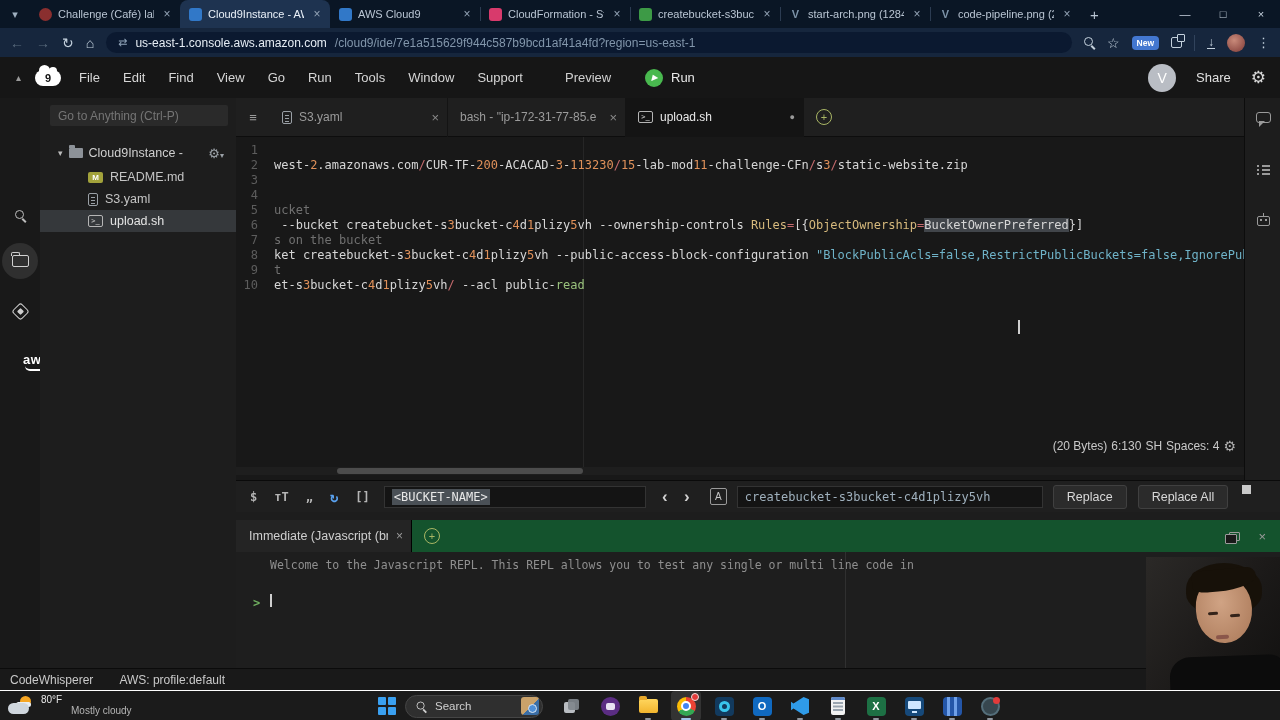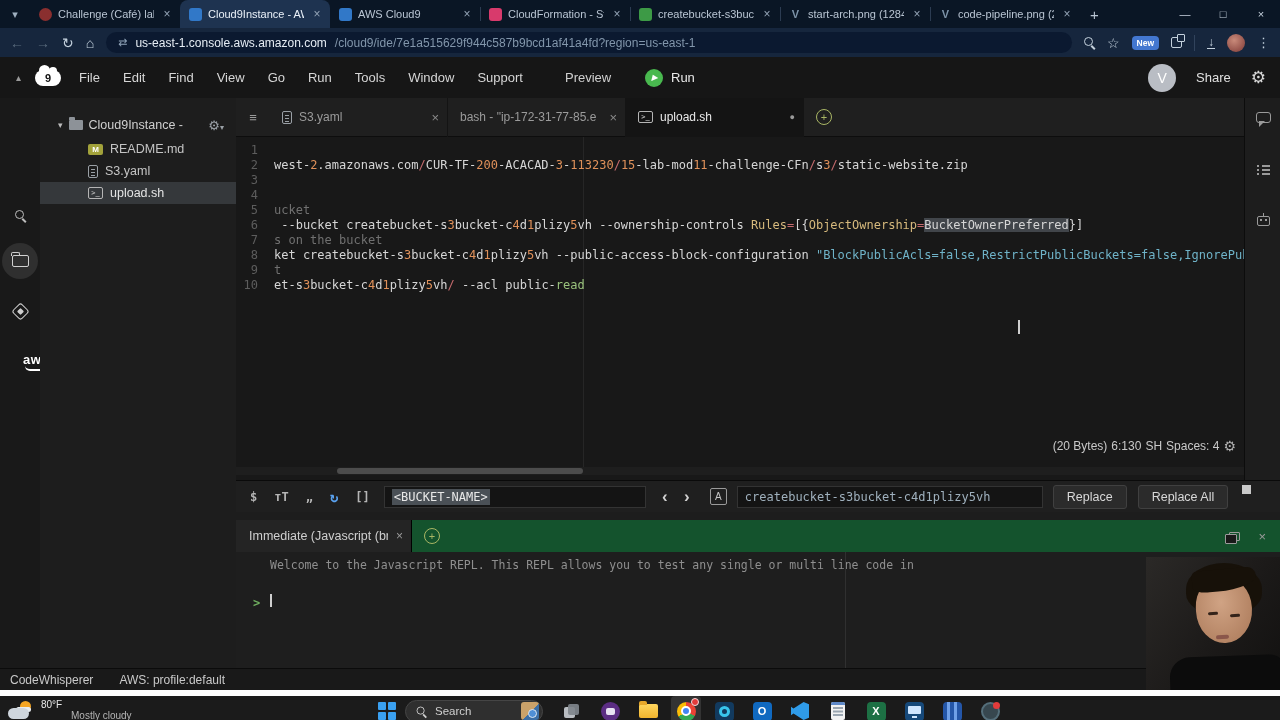--- a/index.html
+++ b/index.html
@@ -212,21 +212,21 @@
   .imm-lang { position:absolute; left:860px; top:126px; color:#e8e8e8; font-size:12px;
               font-family:"Liberation Sans",sans-serif; white-space:nowrap; }
 
   
   .bottombar { position:absolute; top:668px; left:0; width:1280px; height:22px; background:#191919;
                border-top:1px solid #0b0b0b; display:flex; align-items:center; gap:26px; padding-left:10px; }
   .bb-item { color:#c9c9c9; font-size:12px; cursor:pointer; }
 
   
   .taskbar { position:absolute; top:690px; left:0; width:1280px; height:30px; background:#1b1b1b;
-             border-top:6px solid #ffffff; }
+             border-top:1px solid #ffffff; }
   .weather { position:absolute; left:8px; top:3px; display:flex; align-items:center; gap:7px; cursor:pointer; }
   .wcloud { position:relative; width:26px; height:19px; }
   .wcloud::before { content:""; position:absolute; right:3px; top:0; width:11px; height:11px;
                     background:#f6a623; border-radius:50%; }
   .wcloud::after { content:""; position:absolute; left:0; bottom:1px; width:21px; height:11px;
                    background:#cfd6dd; border-radius:8px; box-shadow:5px -4px 0 -3px #e8edf2; }
   .wtxt { display:flex; flex-direction:column; justify-content:center; }
   .wtemp { color:#e8e8e8; font-size:10px; line-height:11px; }
   .wdesc { color:#b5b5b5; font-size:10px; line-height:11px;padding-left:30px; }
   .tbcenter { position:absolute; left:378px; top:0; height:30px; display:flex; align-items:center; gap:9px; }
@@ -415,20 +415,21 @@
       <span class="act-ic act-toolkit">
           <span class="icon-toolkit"></span>
         </span>
       <span class="act-ic act-aws">
         <span class="awslogo">aws</span>
           <span class="awssmile"></span>
       </span>
     </div>
 
     <div class="treepanel">
+      <input class="goto" placeholder="Go to Anything (Ctrl-P)" style="">
       <div class="treeroot">
         <span class="tr-chev">▾</span>
         <span class="folder-sm"></span>
         <span>Cloud9Instance -</span>
         <span class="tr-gear"><span>⚙</span><i>▾</i></span>
       </div>
       <div class="treeitems" id="treeitems">
           <div class="trow">
             <span class="icon-md">M</span>
             <span>README.md</span>

